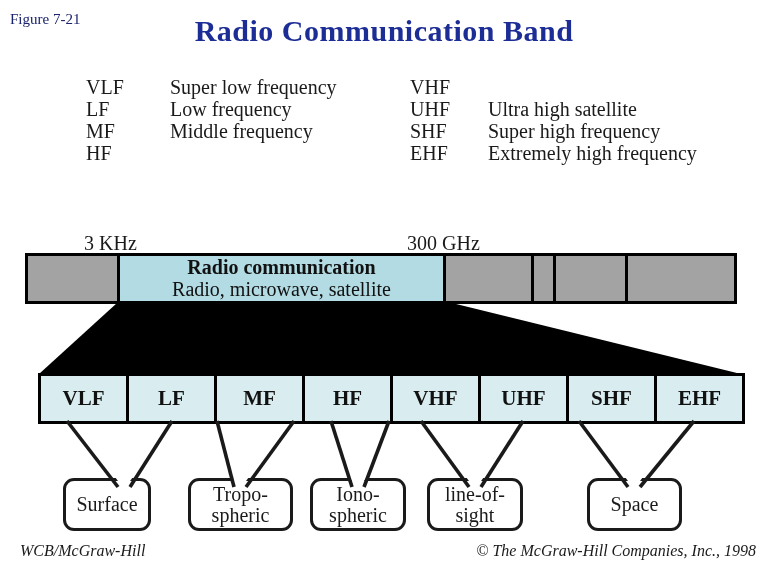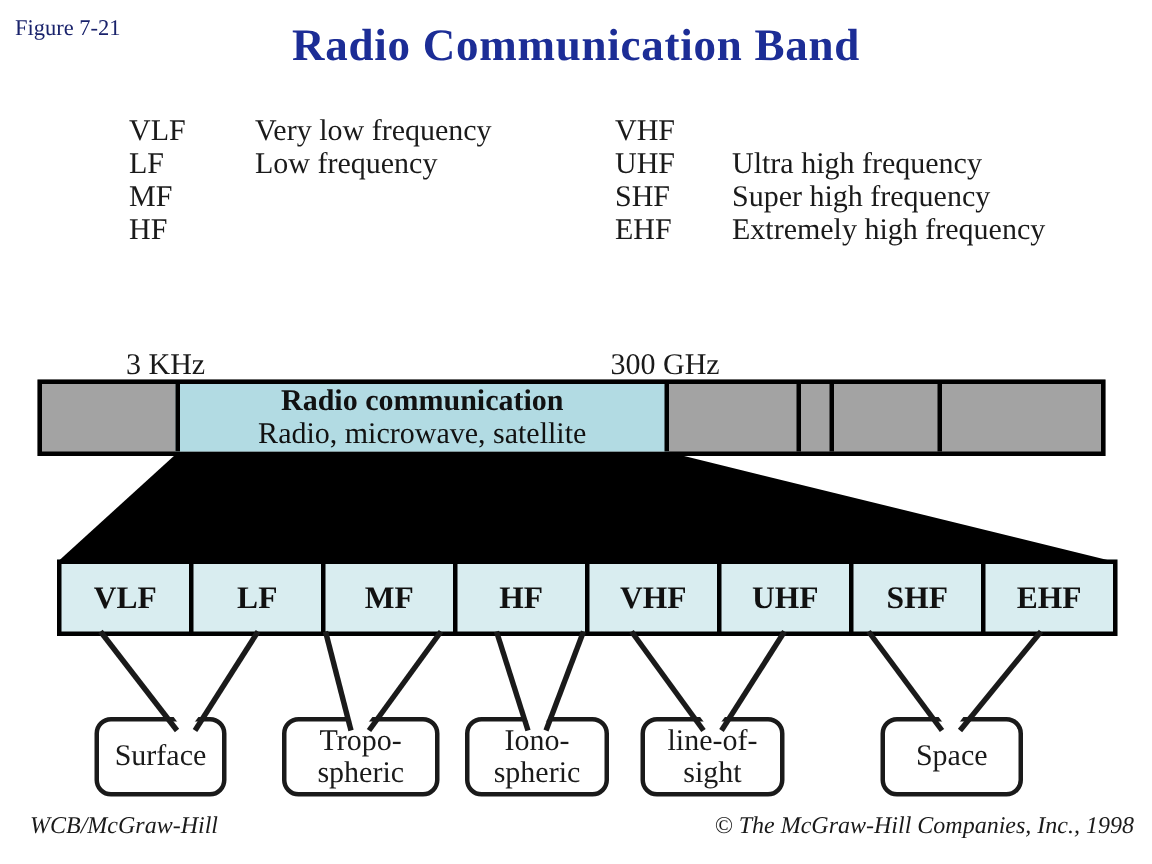--- a/index.html
+++ b/index.html
@@ -55,31 +55,32 @@
 <body>
 
 <div class="slide">
 
   <div class="fig-label">Figure 7-21</div>
   <h1 class="title">Radio Communication Band</h1>
 
   <div class="legend">
     <div class="lrow" style="top:76px">
       <span class="la">VLF</span>
-      <span class="ld">Very low frequency</span>
+      <span class="ld">Super low frequency</span>
       <span class="ra">VHF</span>
     </div>
     <div class="lrow" style="top:98px">
       <span class="la">LF</span>
       <span class="ld">Low frequency</span>
       <span class="ra">UHF</span>
-      <span class="rd">Ultra high frequency</span>
+      <span class="rd">Ultra high satellite</span>
     </div>
     <div class="lrow" style="top:120px">
       <span class="la">MF</span>
+      <span class="ld">Middle frequency</span>
       <span class="ra">SHF</span>
       <span class="rd">Super high frequency</span>
     </div>
     <div class="lrow" style="top:142px">
       <span class="la">HF</span>
       <span class="ra">EHF</span>
       <span class="rd">Extremely high frequency</span>
     </div>
   </div>
 

